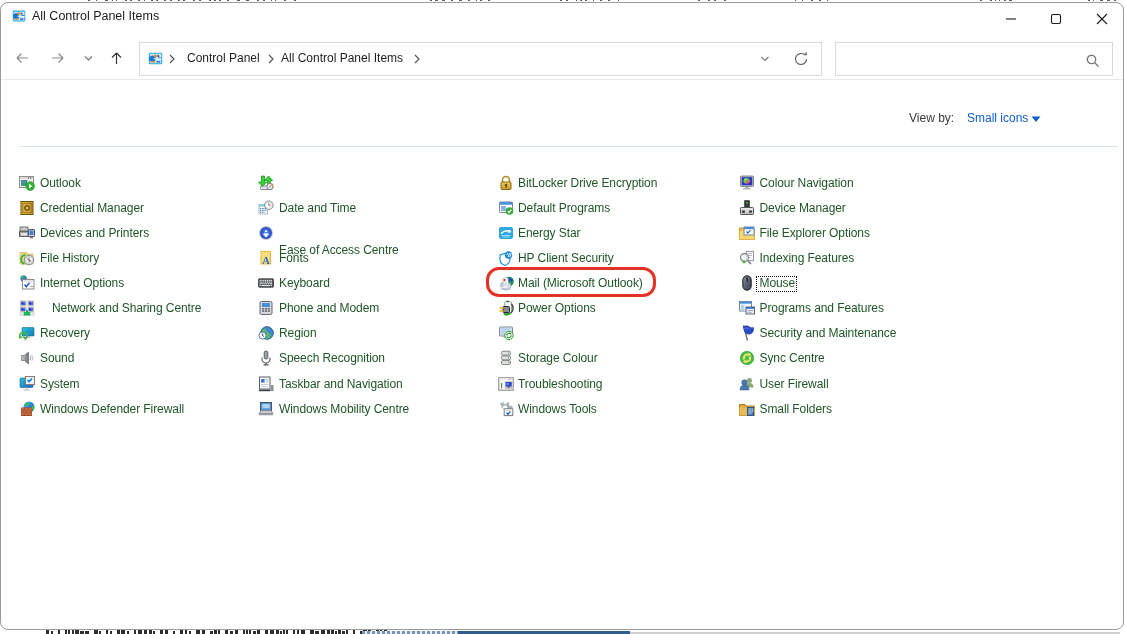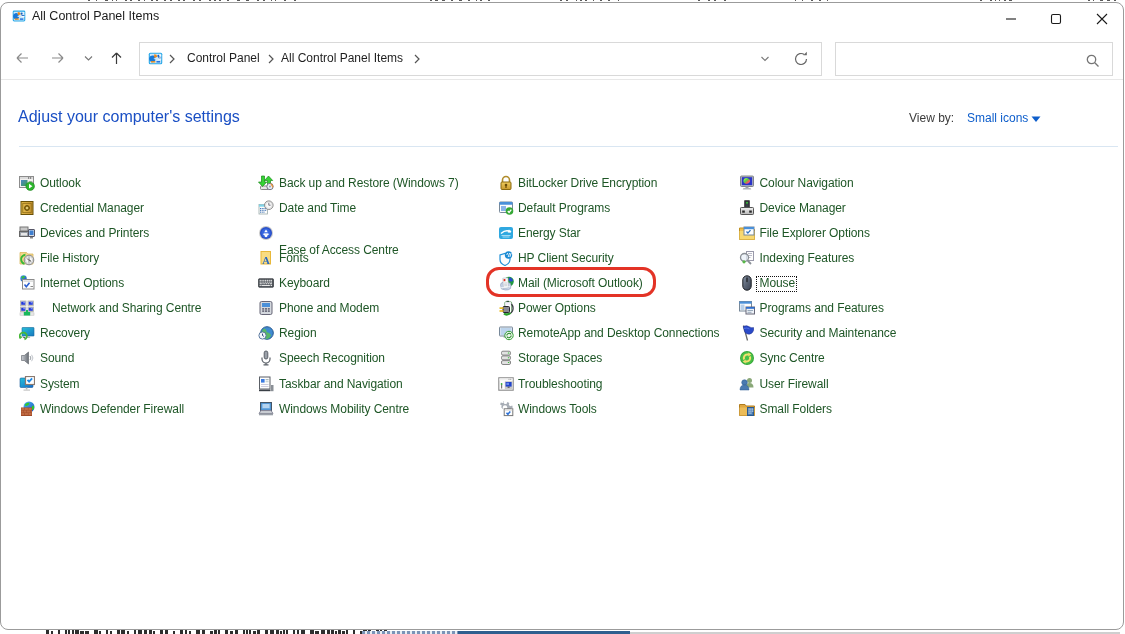--- a/index.html
+++ b/index.html
@@ -209,21 +209,20 @@
     <path d="M15.5 10 a5.5 5.5 0 1 1-2.2-4.4" fill="none" stroke="#666" stroke-width="1.2"></path>
     <path d="M15.8 2.8 v3.4 h-3.4 Z" fill="#666"></path>
   </svg>
   <div style="position:absolute;left:833.5px;top:39px;width:278px;height:34px;border:1px solid #d9d9d9;background:#fff"></div>
   <svg style="position:absolute;left:1083px;top:49px" width="18" height="18" viewBox="0 0 18 18">
     <circle cx="7.5" cy="7.5" r="4.2" fill="none" stroke="#757575" stroke-width="1.3"></circle>
     <path d="M10.8 10.8 L14.5 14.5" stroke="#757575" stroke-width="1.3"></path>
   </svg>
   <div style="position:absolute;left:0;top:75.5px;width:1122px;height:1px;background:#e8e8e8"></div>
 
-  <div style="position:absolute;left:17px;top:105px;font-size:16px;color:#1a4fc4">Adjust your computer's settings</div>
   <div style="position:absolute;left:908px;top:108px;font-size:12px;color:#3b3b3b">View by:</div>
   <div style="position:absolute;left:966px;top:108px;font-size:12px;color:#0e5ecb">Small icons</div>
   <svg style="position:absolute;left:1029px;top:112px" width="12" height="8" viewBox="0 0 12 8">
         <path d="M1.5 1.5 h9 L6 7 Z" fill="#0e5ecb"></path>
       </svg>
   <div style="position:absolute;left:18px;top:143px;width:1099px;height:1px;background:#d9e6f2"></div>
 </div>
 
 <div class="ic" style="left:19px;top:175.0px">
       <svg width="16" height="16" viewBox="0 0 16 16">
@@ -400,21 +399,20 @@
 <div class="ic" style="left:258px;top:175.0px">
       <svg width="16" height="16" viewBox="0 0 16 16">
         <rect x="2.5" y="11" width="9" height="3.5" rx="0.8" fill="#e8e8e8" stroke="#888"></rect>
         <path d="M3.5 1 h3 v6 h2.2 L4.5 11.5 0.5 7 h3 Z" fill="#35d435" stroke="#1a8a1a" stroke-width="0.7"></path>
         <path d="M9.5 11.5 h3 v-6 h2.2 L10.5 1 6.5 5.5 h3 Z" fill="#35d435" stroke="#1a8a1a" stroke-width="0.7"></path>
         <circle cx="12" cy="11.5" r="3.2" fill="#e8eef4" stroke="#778"></circle>
         <path d="M12 8.3 a3.2 3.2 0 0 1 2.8 4.8 Z" fill="#e8923a"></path>
         <circle cx="12" cy="11.5" r="0.9" fill="#99a"></circle>
       </svg>
     </div>
-    <div class="lb" style="left:279px;top:174.0px">Back up and Restore (Windows 7)</div>
 <div class="ic" style="left:258px;top:200.1px">
       <svg width="16" height="16" viewBox="0 0 16 16">
         <rect x="1" y="4.5" width="8.5" height="9.5" fill="#fdfdfd" stroke="#9aa" stroke-width="0.8"></rect>
         <rect x="1" y="4.5" width="8.5" height="2.2" fill="#7fd4e8"></rect>
         <g fill="#4a7ab8">
           <rect x="2" y="8" width="1.1" height="1.1"></rect>
           <rect x="3.7" y="8" width="1.1" height="1.1"></rect>
           <rect x="5.4" y="8" width="1.1" height="1.1"></rect>
           <rect x="7.1" y="8" width="1.1" height="1.1"></rect>
           <rect x="2" y="9.8" width="1.1" height="1.1"></rect>
@@ -605,36 +603,35 @@
 <div class="ic" style="left:497.5px;top:325.4px">
       <svg width="16" height="16" viewBox="0 0 16 16">
         <rect x="1.5" y="2" width="13" height="9" rx="0.6" fill="#eef1f5" stroke="#789"></rect>
         <rect x="2.5" y="3" width="11" height="7" fill="#bcd4ec"></rect>
         <rect x="5.5" y="11" width="5" height="1.5" fill="#9aa"></rect>
         <circle cx="11" cy="10.5" r="4.2" fill="#eef6ee" stroke="#35a035"></circle>
         <path d="M8.8 10.5 a2.3 2.3 0 0 1 4-1.5 M13.2 10.5 a2.3 2.3 0 0 1-4 1.5" fill="none" stroke="#2a8a2a" stroke-width="1.1"></path>
         <path d="M13 8 l0.3 1.5 -1.6-0.2 Z M9 13 l-0.3-1.5 1.6 0.2 Z" fill="#2a8a2a"></path>
       </svg>
     </div>
-    <div class="lb" style="left:518px;top:324.4px">RemoteApp and Desktop Connections</div>
 <div class="ic" style="left:497.5px;top:350.4px">
       <svg width="16" height="16" viewBox="0 0 16 16">
         <g fill="#e2e2e2" stroke="#787878" stroke-width="0.9">
           <rect x="3.5" y="1.2" width="9" height="3.9" rx="1.4"></rect>
           <rect x="3.5" y="5.9" width="9" height="3.9" rx="1.4"></rect>
           <rect x="3.5" y="10.6" width="9" height="3.9" rx="1.4"></rect>
         </g>
         <g fill="#35c035">
           <rect x="9.8" y="2.6" width="1.6" height="1" rx="0.4"></rect>
           <rect x="9.8" y="7.3" width="1.6" height="1" rx="0.4"></rect>
           <rect x="9.8" y="12" width="1.6" height="1" rx="0.4"></rect>
         </g>
       </svg>
     </div>
-    <div class="lb" style="left:518px;top:349.4px">Storage Spaces</div>
+    <div class="lb" style="left:518px;top:349.4px">Storage Colour</div>
 <div class="ic" style="left:497.5px;top:375.5px">
       <svg width="16" height="16" viewBox="0 0 16 16">
         <rect x="0.8" y="1.8" width="14.4" height="12.4" fill="#fdfdfd" stroke="#8a8a8a" stroke-width="1.1"></rect>
         <rect x="1.4" y="2.4" width="13.2" height="2" fill="#f0f0f0"></rect>
         <rect x="10.5" y="2.8" width="1" height="1" fill="#999"></rect>
         <rect x="12.2" y="2.8" width="1" height="1" fill="#999"></rect>
         <rect x="6.8" y="5.2" width="7.6" height="8.2" fill="#c8c8c8"></rect>
         <rect x="7.6" y="6" width="6" height="4.6" fill="#2244cc"></rect>
         <rect x="8.4" y="6.8" width="2.6" height="2.2" fill="#6a8ae8"></rect>
         <rect x="9.6" y="10.6" width="2" height="1.2" fill="#555"></rect>

